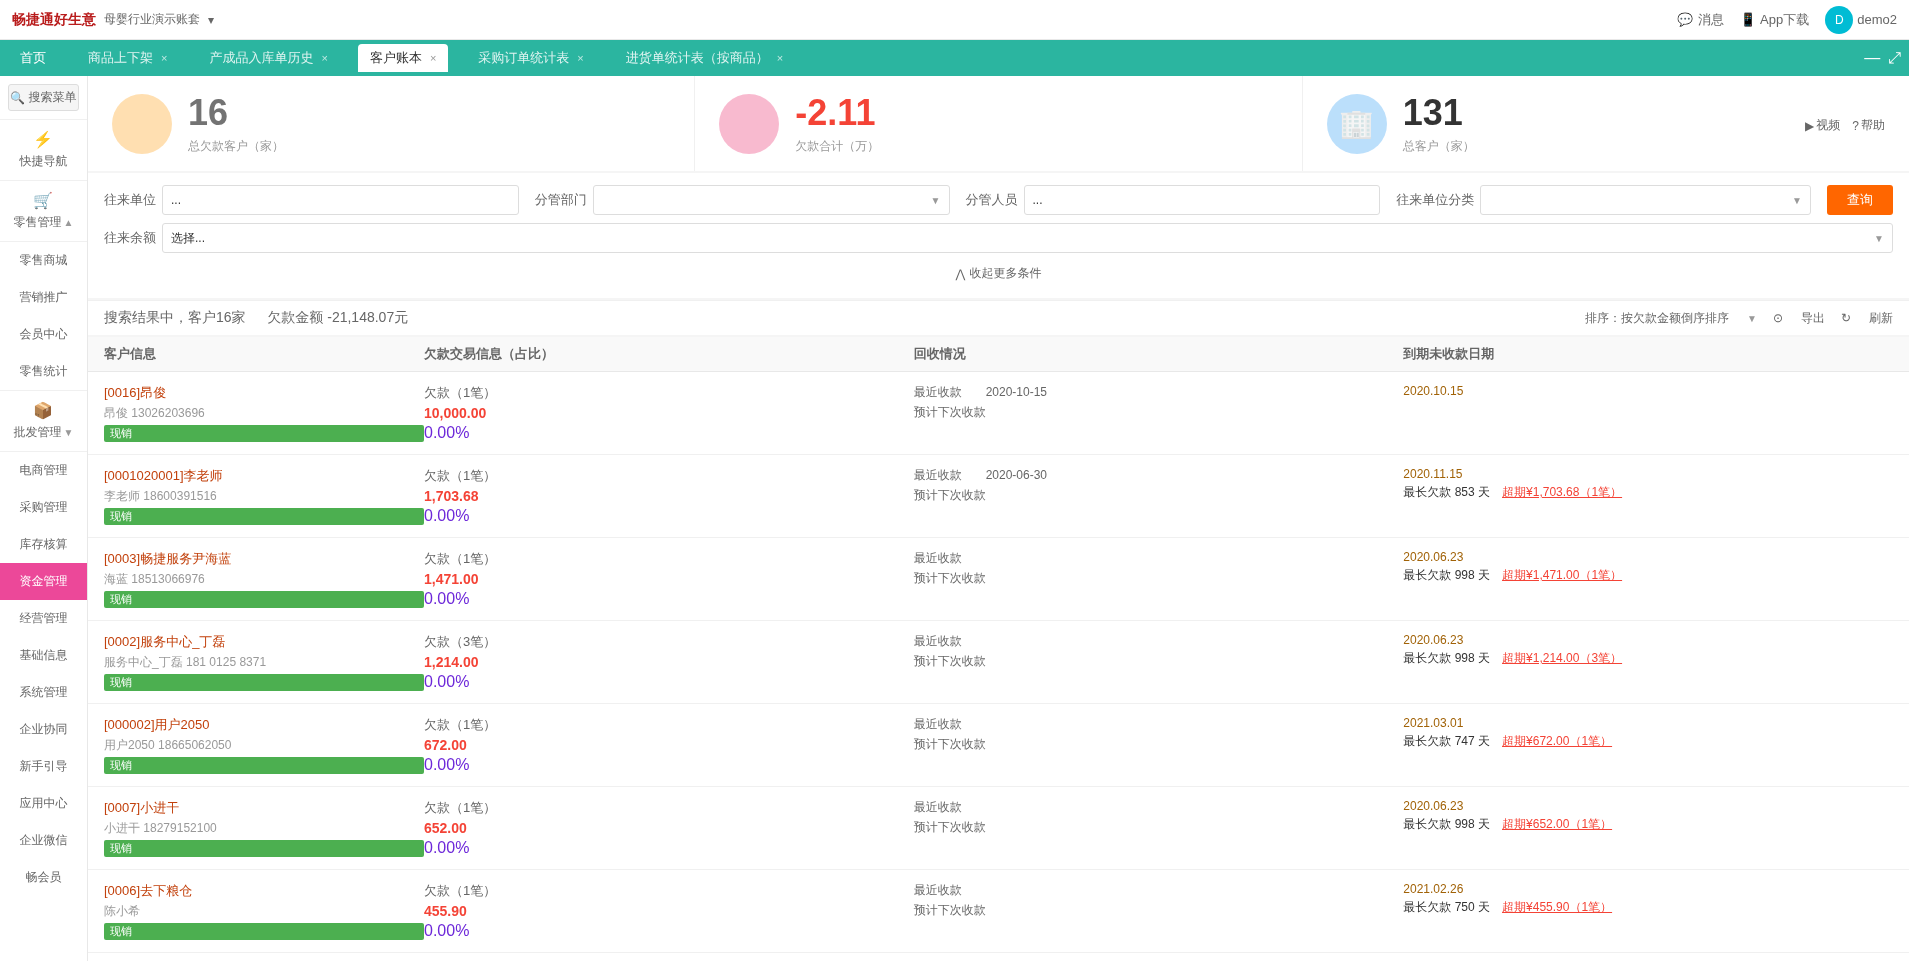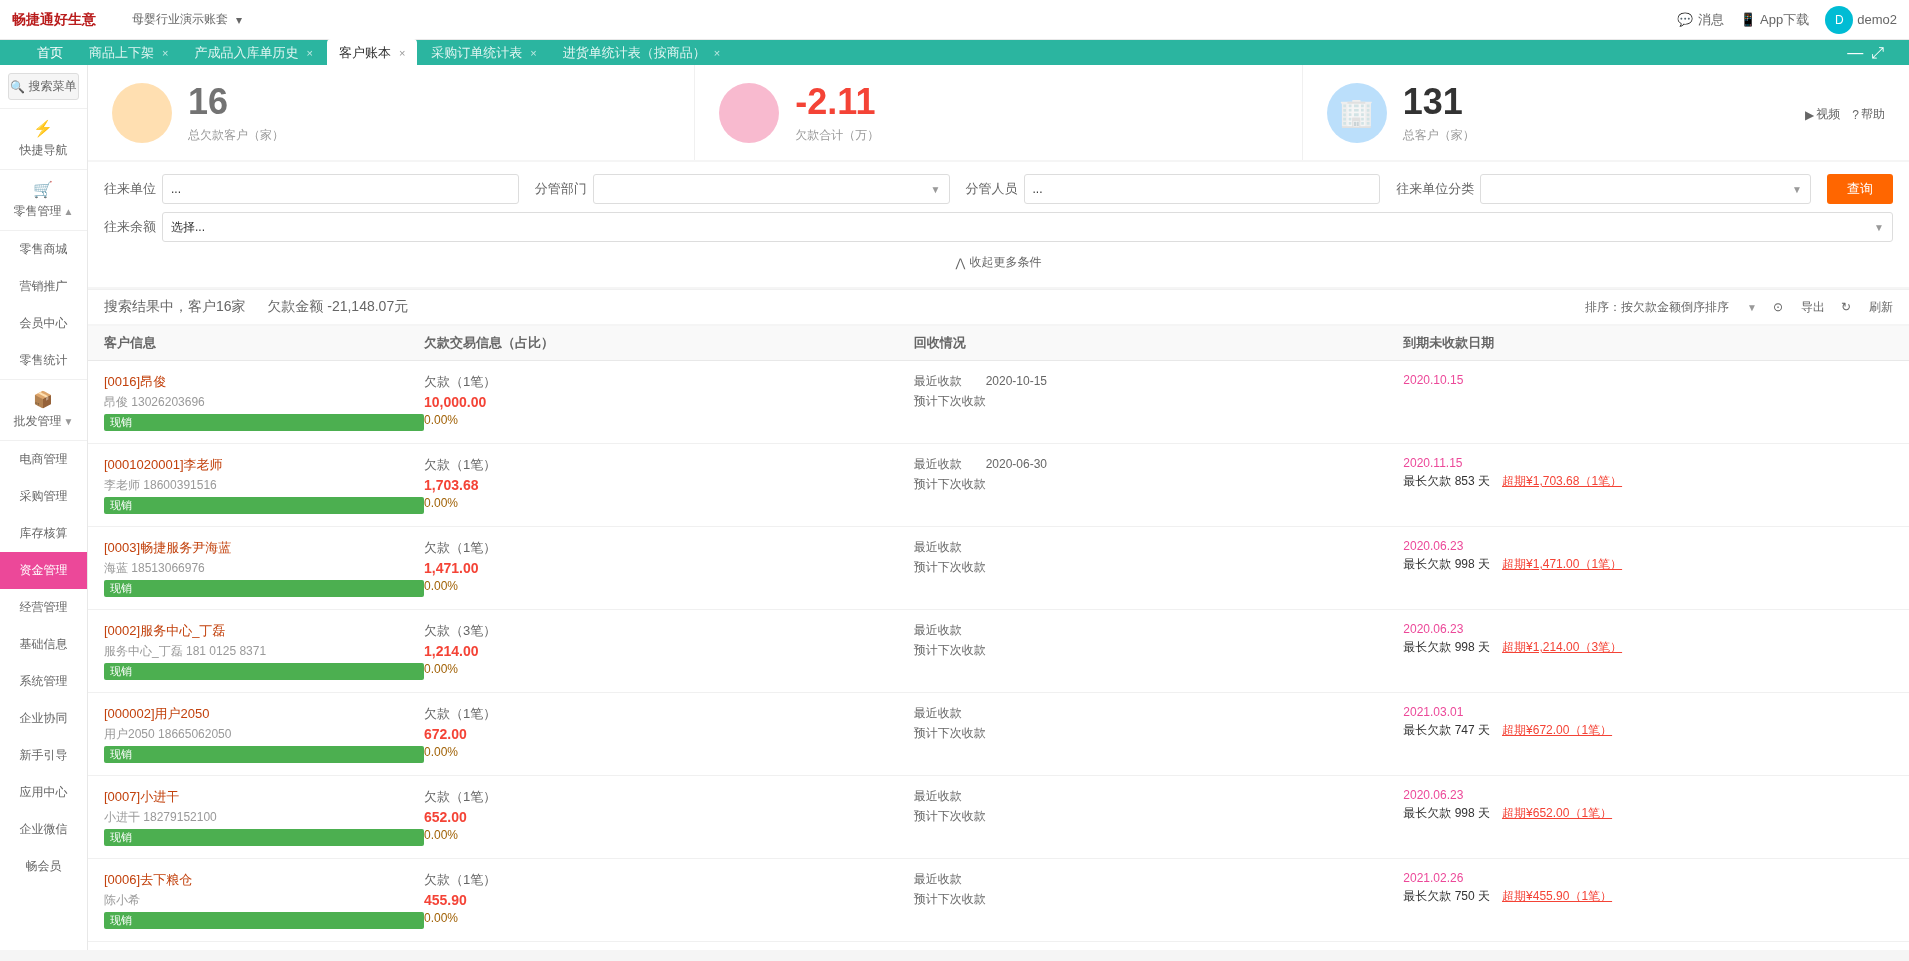--- a/index.html
+++ b/index.html
@@ -3,27 +3,27 @@
   <meta charset="utf-8">
   <style>
     * { margin: 0; padding: 0; box-sizing: border-box; }
     body { font-family: 'Microsoft YaHei', Arial, sans-serif; font-size: 13px; background: #f5f5f5; color: #333; overflow-x: hidden; }
     
     
     .top-bar { height: 40px; background: #fff; display: flex; align-items: center; justify-content: space-between; padding: 0 12px; border-bottom: 1px solid #e8e8e8; }
     .top-bar-left { display: flex; align-items: center; gap: 8px; }
     .logo-area { display: flex; align-items: center; gap: 6px; }
     .logo-text { color: #b91c1c; font-weight: bold; font-size: 14px; }
-    .store-selector { display: flex; align-items: center; gap: 8px; color: #666; font-size: 12px; cursor: pointer; margin-left: 28px; }
+    .store-selector { display: flex; align-items: center; gap: 8px; color: #666; font-size: 12px; cursor: pointer; }
     .top-bar-right { display: flex; align-items: center; gap: 16px; font-size: 13px; color: #666; }
     .top-bar-right span { cursor: pointer; display: flex; align-items: center; gap: 4px; }
     .avatar { width: 28px; height: 28px; border-radius: 50%; background: #00bcd4; display: flex; align-items: center; justify-content: center; color: #fff; font-size: 12px; }
 
     
-    .tab-bar { height: 25px; background: #2bb5a0; display: flex; align-items: center; padding: 0 25px; gap: 2px; }
+    .tab-bar { height: 36px; background: #2bb5a0; display: flex; align-items: center; padding: 0 8px; gap: 18px; }
     .tab { height: 28px; padding: 0 12px; display: flex; align-items: center; gap: 6px; border-radius: 4px 4px 0 0; cursor: pointer; font-size: 13px; color: rgba(255,255,255,0.85); white-space: nowrap; }
     .tab.active { background: #fff; color: #333; }
     .tab.home { color: #fff; }
     .tab-close { font-size: 11px; color: rgba(255,255,255,0.7); margin-left: 2px; }
     .tab.active .tab-close { color: #999; }
     .tab-bar-right { margin-left: auto; display: flex; gap: 8px; }
     .tab-bar-btn { color: #fff; cursor: pointer; font-size: 16px; }
 
     
     .layout { display: flex; height: calc(100vh - 76px); }
@@ -81,26 +81,26 @@
     .table-row { display: grid; grid-template-columns: 320px 1fr 1fr 1fr; padding: 12px 16px; border-bottom: 1px solid #f0f0f0; align-items: start; }
     
     .customer-info { display: flex; flex-direction: column; gap: 3px; }
     .customer-name-link { color: #c2410c; text-decoration: none; font-size: 13px; cursor: pointer; }
     .customer-phone { font-size: 12px; color: #999; }
     .customer-tag { display: inline-block; padding: 1px 6px; background: #4caf50; color: #fff; border-radius: 2px; font-size: 11px; }
     
     .debt-info { display: flex; flex-direction: column; gap: 3px; }
     .debt-count { font-size: 13px; color: #666; }
     .debt-amount { color: #f44336; font-size: 14px; font-weight: bold; cursor: pointer; }
-    .debt-ratio { font-size: 12px; color: #a16207; }
+    .debt-ratio { font-size: 16px; color: #6d28d9; }
     
     .repay-info { display: flex; flex-direction: column; gap: 3px; font-size: 12px; color: #666; }
     
     .overdue-info { display: flex; flex-direction: column; gap: 3px; font-size: 12px; }
-    .overdue-date { color: #ec4899; }
+    .overdue-date { color: #a16207; }
     .overdue-days { color: #f44336; cursor: pointer; text-decoration: underline; }
 
     .chevron { color: #999; font-size: 10px; }
 
     
     ::-webkit-scrollbar { width: 6px; }
     ::-webkit-scrollbar-track { background: #f1f1f1; }
     ::-webkit-scrollbar-thumb { background: #ccc; border-radius: 3px; }
   </style>
 </head>

